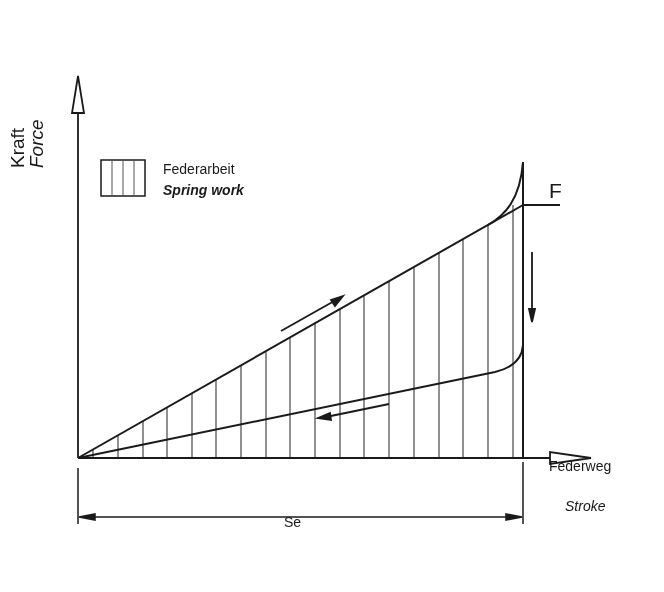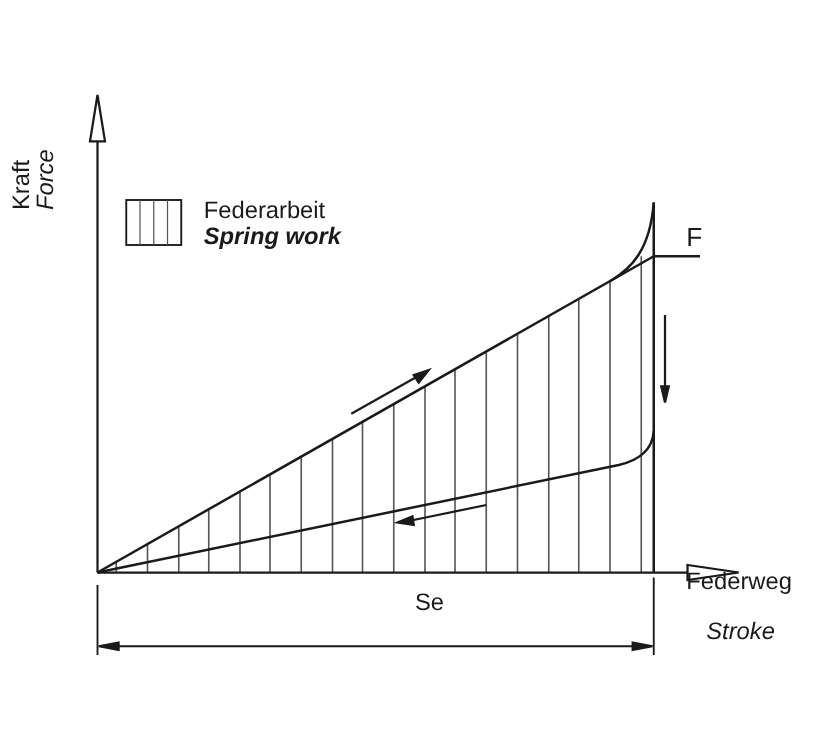--- a/index.html
+++ b/index.html
@@ -1,19 +1,19 @@
 <!DOCTYPE html>
 <html><head>
 <meta charset="utf-8">
 <style>
   html, body { margin: 0; padding: 0; background: #ffffff; }
   body { width: 664px; height: 592px; position: relative; overflow: hidden;
          font-family: "Liberation Sans", sans-serif; color: #1a1a1a; }
   svg { position: absolute; left: 0; top: 0; }
-  .lbl { position: absolute; font-size: 19px; line-height: 20px; white-space: nowrap; }
+  .lbl { position: absolute; font-size: 14px; line-height: 20px; white-space: nowrap; }
   .it { font-style: italic; }
   .yaxis-label { position: absolute; left: 8px; top: 168px; transform-origin: left top;
                  transform: rotate(-90deg); font-size: 19px; line-height: 19px; }
   .yaxis-label div { white-space: nowrap; }
 </style>
 </head>
 <body>
 
 <svg width="664" height="592" viewBox="0 0 664 592">
   <g stroke="#555" stroke-width="1.3">
@@ -86,13 +86,13 @@
 </div>
 
 <div class="lbl" style="left:163px; top:159px;">Federarbeit</div>
 <div class="lbl it" style="left:163px; top:180px;font-weight:bold;">Spring work</div>
 
 <div class="lbl" style="left:549px; top:181px; font-size:21px;">F</div>
 
 <div class="lbl" style="left:549px; top:456px;">Federweg</div>
 <div class="lbl it" style="left:565px; top:496px;">Stroke</div>
 
-<div class="lbl" style="left:284px; top:473px;margin-left:48px;">Se</div>
+<div class="lbl" style="left:284px; top:512px;">Se</div>
 
 </body></html>

